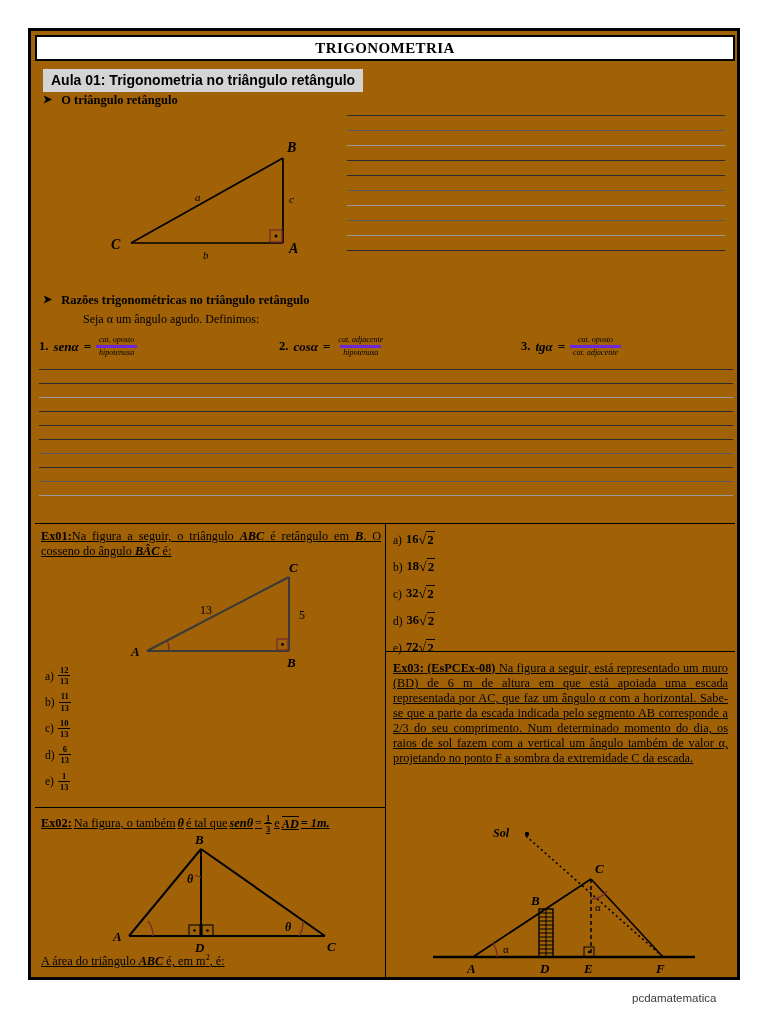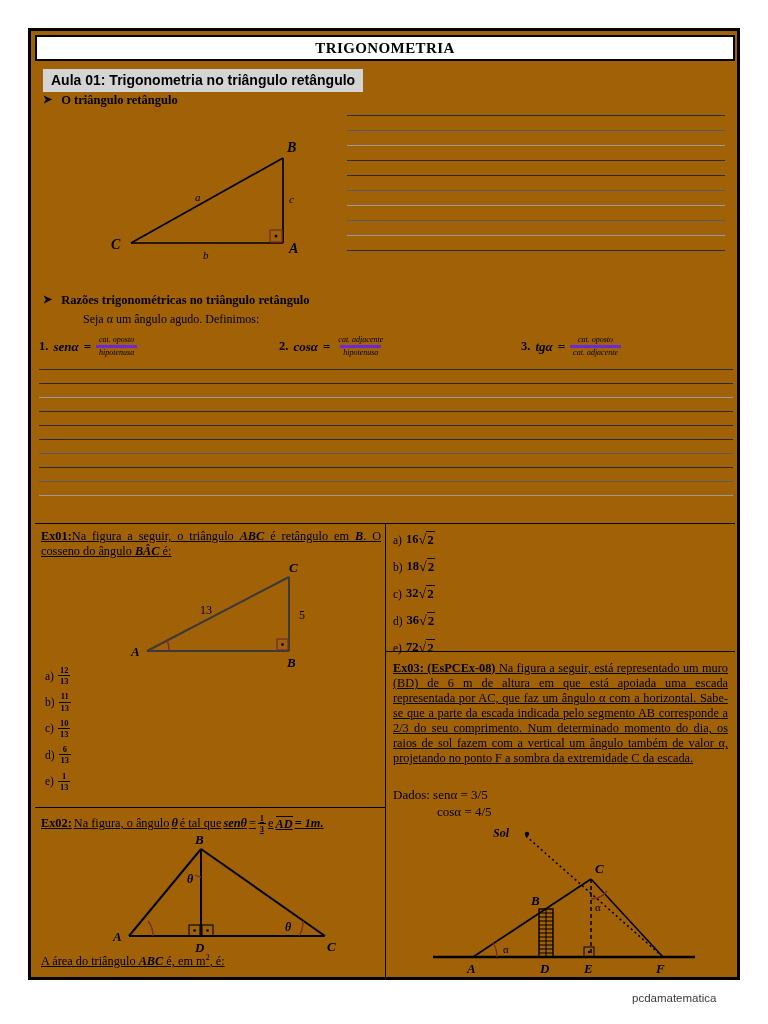--- a/index.html
+++ b/index.html
@@ -341,29 +341,20 @@
   </div>
 
   <div class="ex-block" style="left:362px; top:630px; width:335px;">
     <div class="ex-text">
       <b>Ex03:</b>
       <b>(EsPCEx-08)</b>
       <span>Na figura a seguir, está representado um muro (BD) de 6 m de altura em que está apoiada uma escada representada por AC, que faz um ângulo α com a horizontal. Sabe-se que a parte da escada indicada pelo segmento AB corresponde a 2/3 do seu comprimento. Num determinado momento do dia, os raios de sol fazem com a vertical um ângulo também de valor α, projetando no ponto F a sombra da extremidade C da escada.</span>
     </div>
   </div>
 
-  <div class="dados" style="left:362px; top:756px;">
-    <div>
-      <span>Dados:</span>
-      <span>senα = 3/5</span>
-    </div>
-    <div style="padding-left:44px;">
-      <span>cosα = 4/5</span>
-    </div>
-  </div>
 
   <div class="diagram" style="left:392px; top:790px;">
     <svg width="290" height="160" viewBox="0 0 290 160">
 
       <line x1="10" y1="136" x2="272" y2="136" stroke="#000" stroke-width="2.6"></line>
 
       <line x1="50" y1="136" x2="168" y2="58" stroke="#000" stroke-width="1.8"></line>
 
       <line x1="168" y1="58" x2="240" y2="136" stroke="#000" stroke-width="1.6"></line>
 
@@ -404,21 +395,21 @@
       <text x="161" y="152" font-size="13" font-style="italic" font-weight="bold" fill="#000">E</text>
       <text x="233" y="152" font-size="13" font-style="italic" font-weight="bold" fill="#000">F</text>
       <text x="108" y="84" font-size="13" font-style="italic" font-weight="bold" fill="#000">B</text>
       <text x="172" y="52" font-size="13" font-style="italic" font-weight="bold" fill="#000">C</text>
     </svg>
   </div>
 
   <div class="ex-block" style="left:10px; top:782px; width:340px;">
     <div class="ex-text" style="display:flex; align-items:center; flex-wrap:wrap; gap:2px;">
       <b>Ex02:</b>
-      <span>Na figura, o ângulo </span>
+      <span>Na figura, o também </span>
       <i>θ</i>
       <span> é tal que </span>
       <i>senθ</i>
       <span> = </span>
       <span class="frac-sm">
         <span class="num">1</span>
         <span class="den">3</span>
       </span>
       <span> e </span>
       <span style="border-top:1px solid #000; font-style:italic; font-weight:bold;">AD</span>

